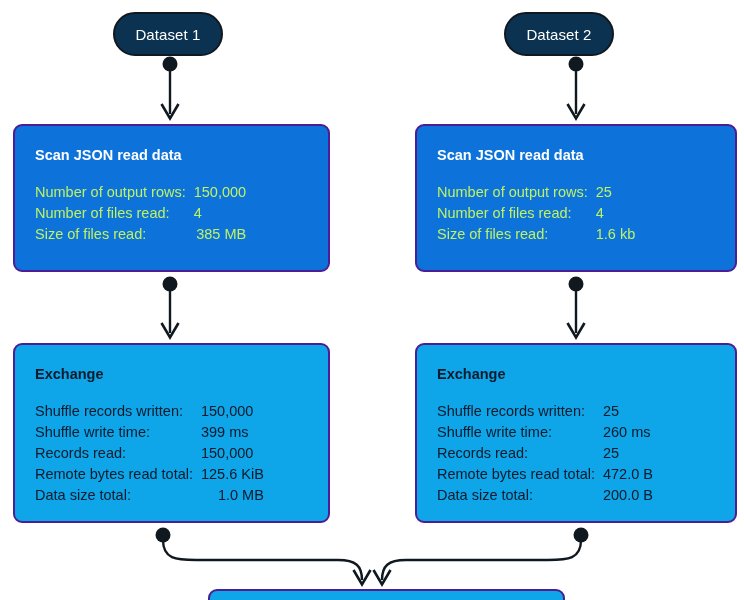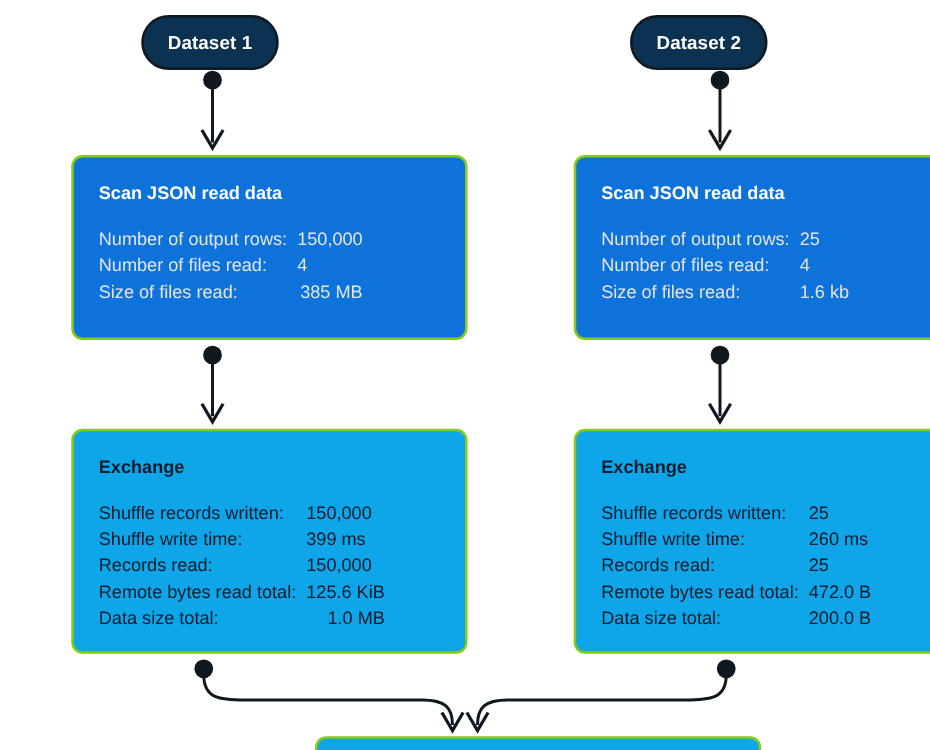--- a/index.html
+++ b/index.html
@@ -27,36 +27,35 @@
     background: #0c3252;
     border: 2px solid #101820;
     border-radius: 999px;
     display: flex;
     align-items: center;
     justify-content: center;
   }
   .capsule-label {
     color: #ffffff;
     font-size: 15px;
-    font-weight: bold;
+    font-weight: normal;
     letter-spacing: .1px;
     white-space: nowrap;
   }
 
   
   .box {
     position: absolute;
-    border: 2px solid #84cc16;
+    border: 2px solid #4c1d95;
     border-radius: 9px;
     padding: 22px 20px 18px 20px;
-    margin-left: 44px;
   }
   .box.scan  { background: #0d72d9; }
   .box.scan .box-title { color: #ffffff; }
-  .box.scan .metrics    { color: #e5e5e5; }
+  .box.scan .metrics    { color: #bef264; }
   .box.exchange { background: #0ea5e9; }
   .box.exchange .box-title { color: #0b1b2b; }
   .box.exchange .metrics   { color: #0b1b2b; }
 
   .box-title {
     font-size: 14.5px;
     font-weight: bold;
     margin: 0 0 20px 0;
     line-height: 1;
     white-space: nowrap;

